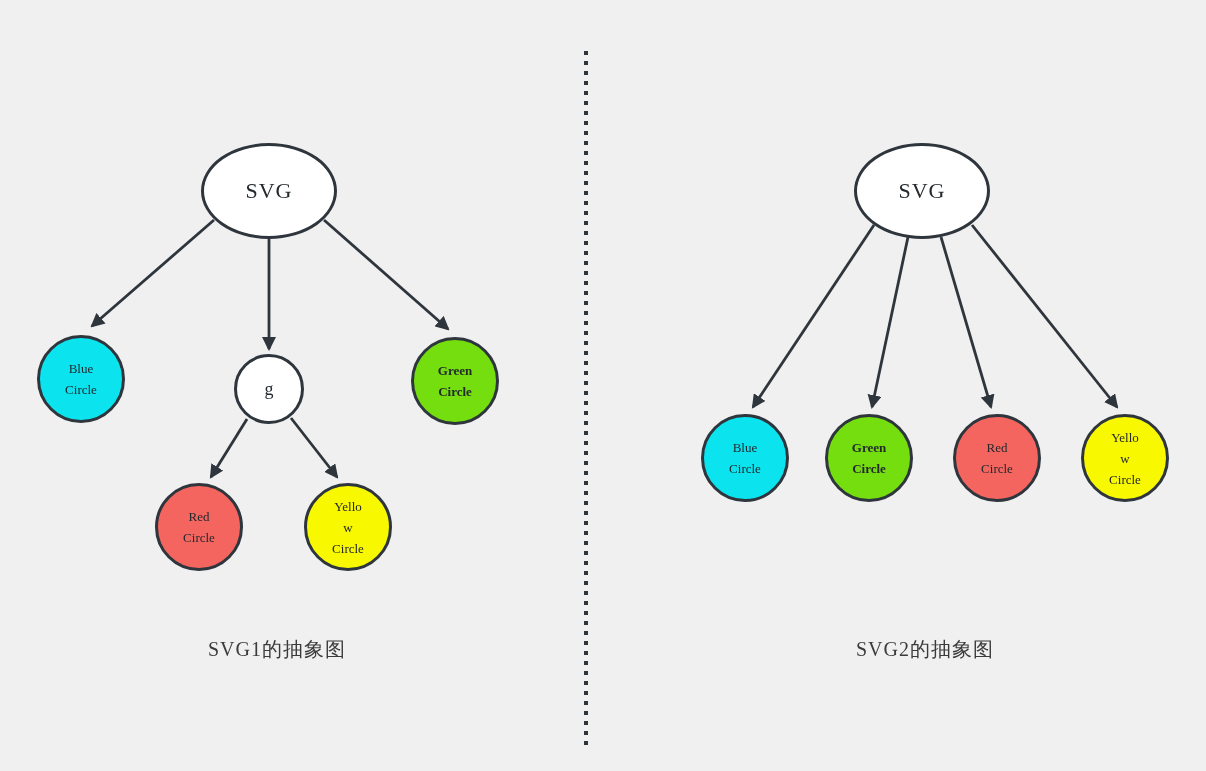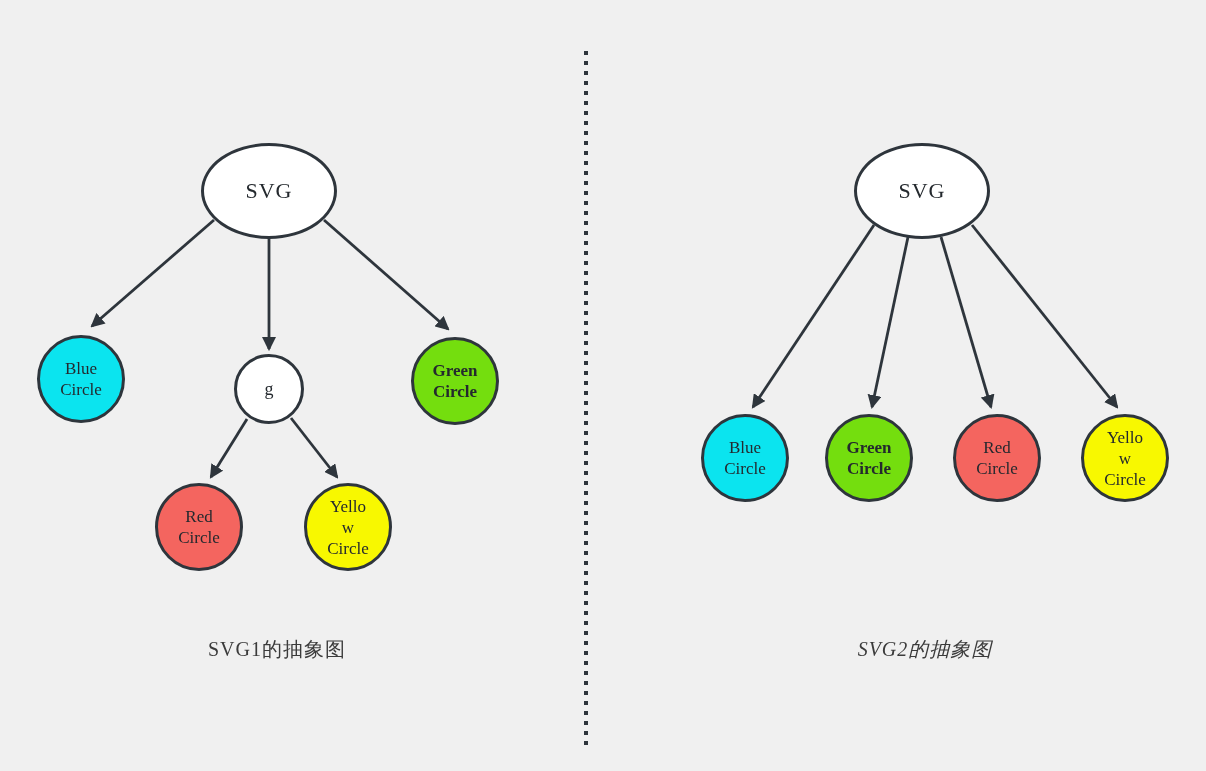--- a/index.html
+++ b/index.html
@@ -41,21 +41,21 @@
     align-items: center;
     justify-content: center;
     text-align: center;
     border: 3px solid var(--stroke);
     border-radius: 50%;
     color: var(--text);
     background: var(--node-fill-white);
   }
   .node-label {
     white-space: pre-line;
-    font-size: 17px;
+    font-size: 13px;
     line-height: 21px;
   }
   .root-node { width: 136px; height: 96px; }
   .root-node .node-label { font-size: 22px; line-height: 26px; letter-spacing: 1px; }
   .circle-node { width: 88px; height: 88px; }
   .small-node { width: 70px; height: 70px; }
   .small-node .node-label { font-size: 18px; }
   .fill-cyan   { background: var(--node-fill-cyan); }
   .fill-green  { background: var(--node-fill-green); font-weight: bold; }
   .fill-red    { background: var(--node-fill-red); }
@@ -148,16 +148,16 @@
     </div>
     <div class="node circle-node fill-red" style="left:953px; top:398px;">
       <span class="node-label">Red
 Circle</span>
     </div>
     <div class="node circle-node fill-yellow" style="left:1081px; top:398px;">
       <span class="node-label">Yello
 w
 Circle</span>
     </div>
-    <div class="caption" style="left:725px; top:620px;font-style:italic;">SVG2的抽象图</div>
+    <div class="caption" style="left:725px; top:620px;">SVG2的抽象图</div>
   </section>
 
 </div>
 
 </body></html>

